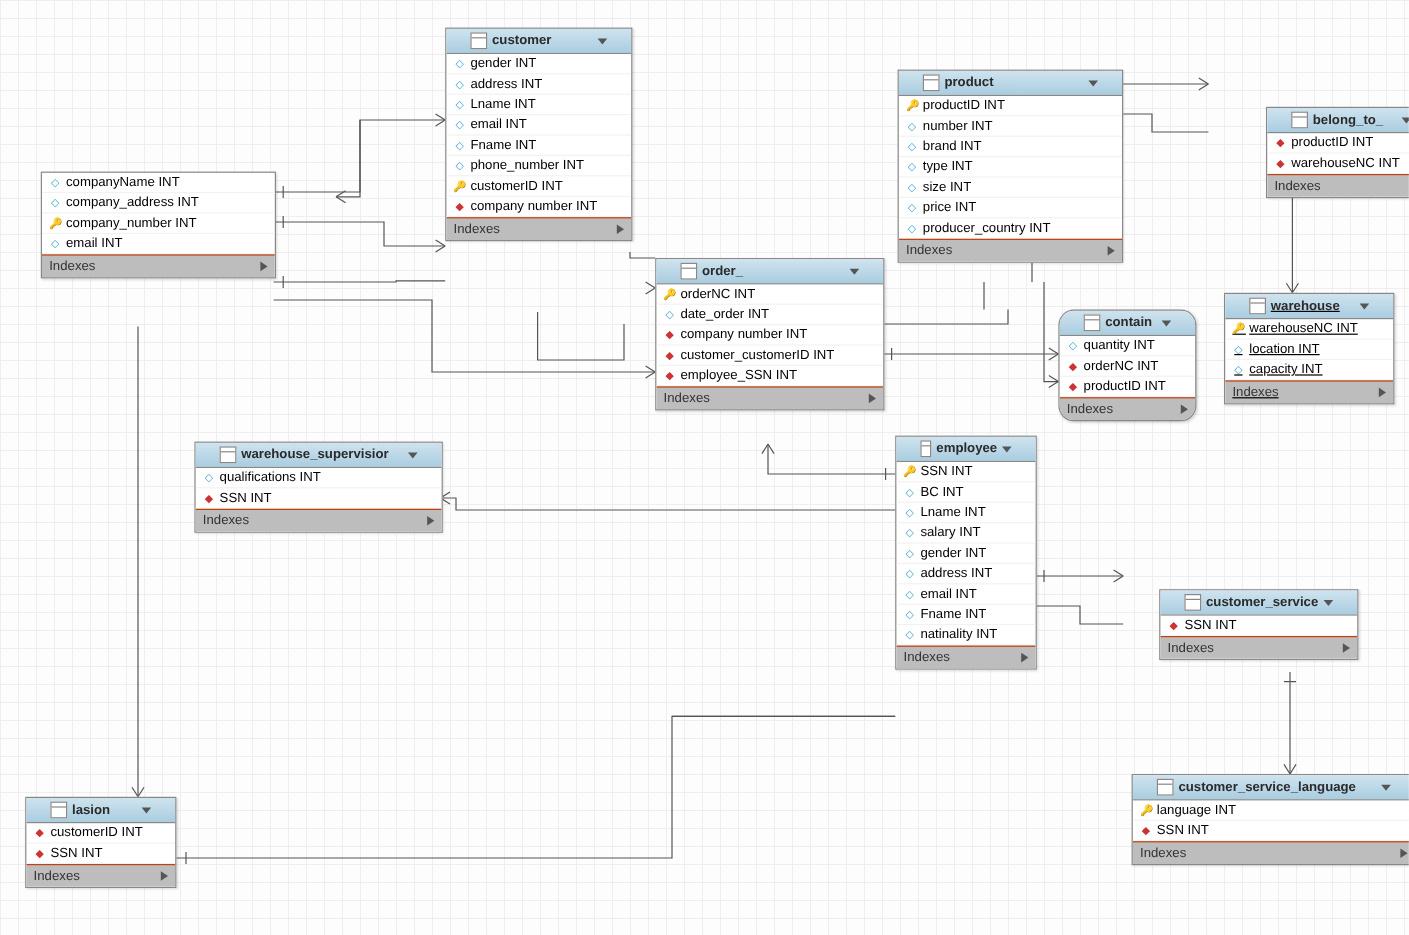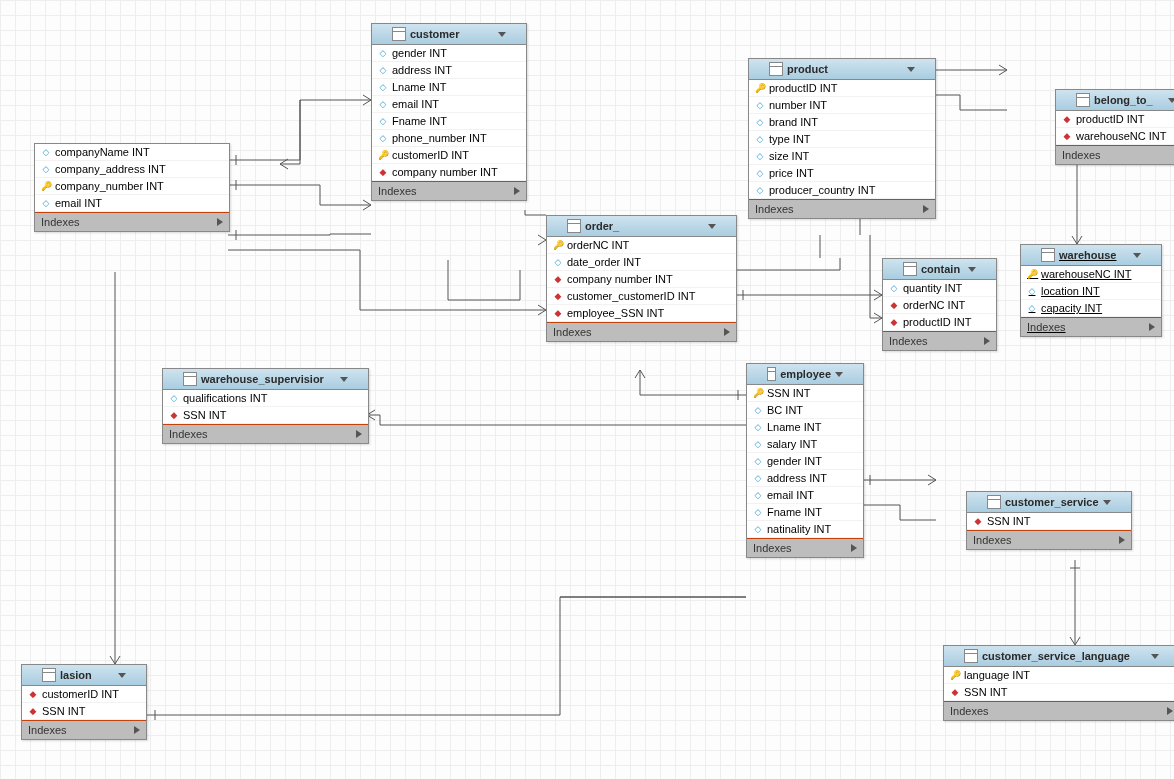--- a/index.html
+++ b/index.html
@@ -312,21 +312,21 @@
       </div>
       <div class="col-row">
         <span class="col-icon fk">◆</span>
         <span>employee_SSN INT</span>
       </div>
       <div class="indexes">
         <span>Indexes</span>
         <span class="play"></span>
       </div>
     </div>
-    <div class="entity" style="left: 882px; top: 258px; width: 113px;">
+    <div class="entity" style="left: 882px; top: 258px; width: 113px; border-radius: 13px;">
       <div class="entity-header">
         <span class="table-icon"></span>
         <span>contain</span>
         <span class="collapse-arrow"></span>
       </div>
       <div class="col-row">
         <span class="col-icon attr">◇</span>
         <span>quantity INT</span>
       </div>
       <div class="col-row">

